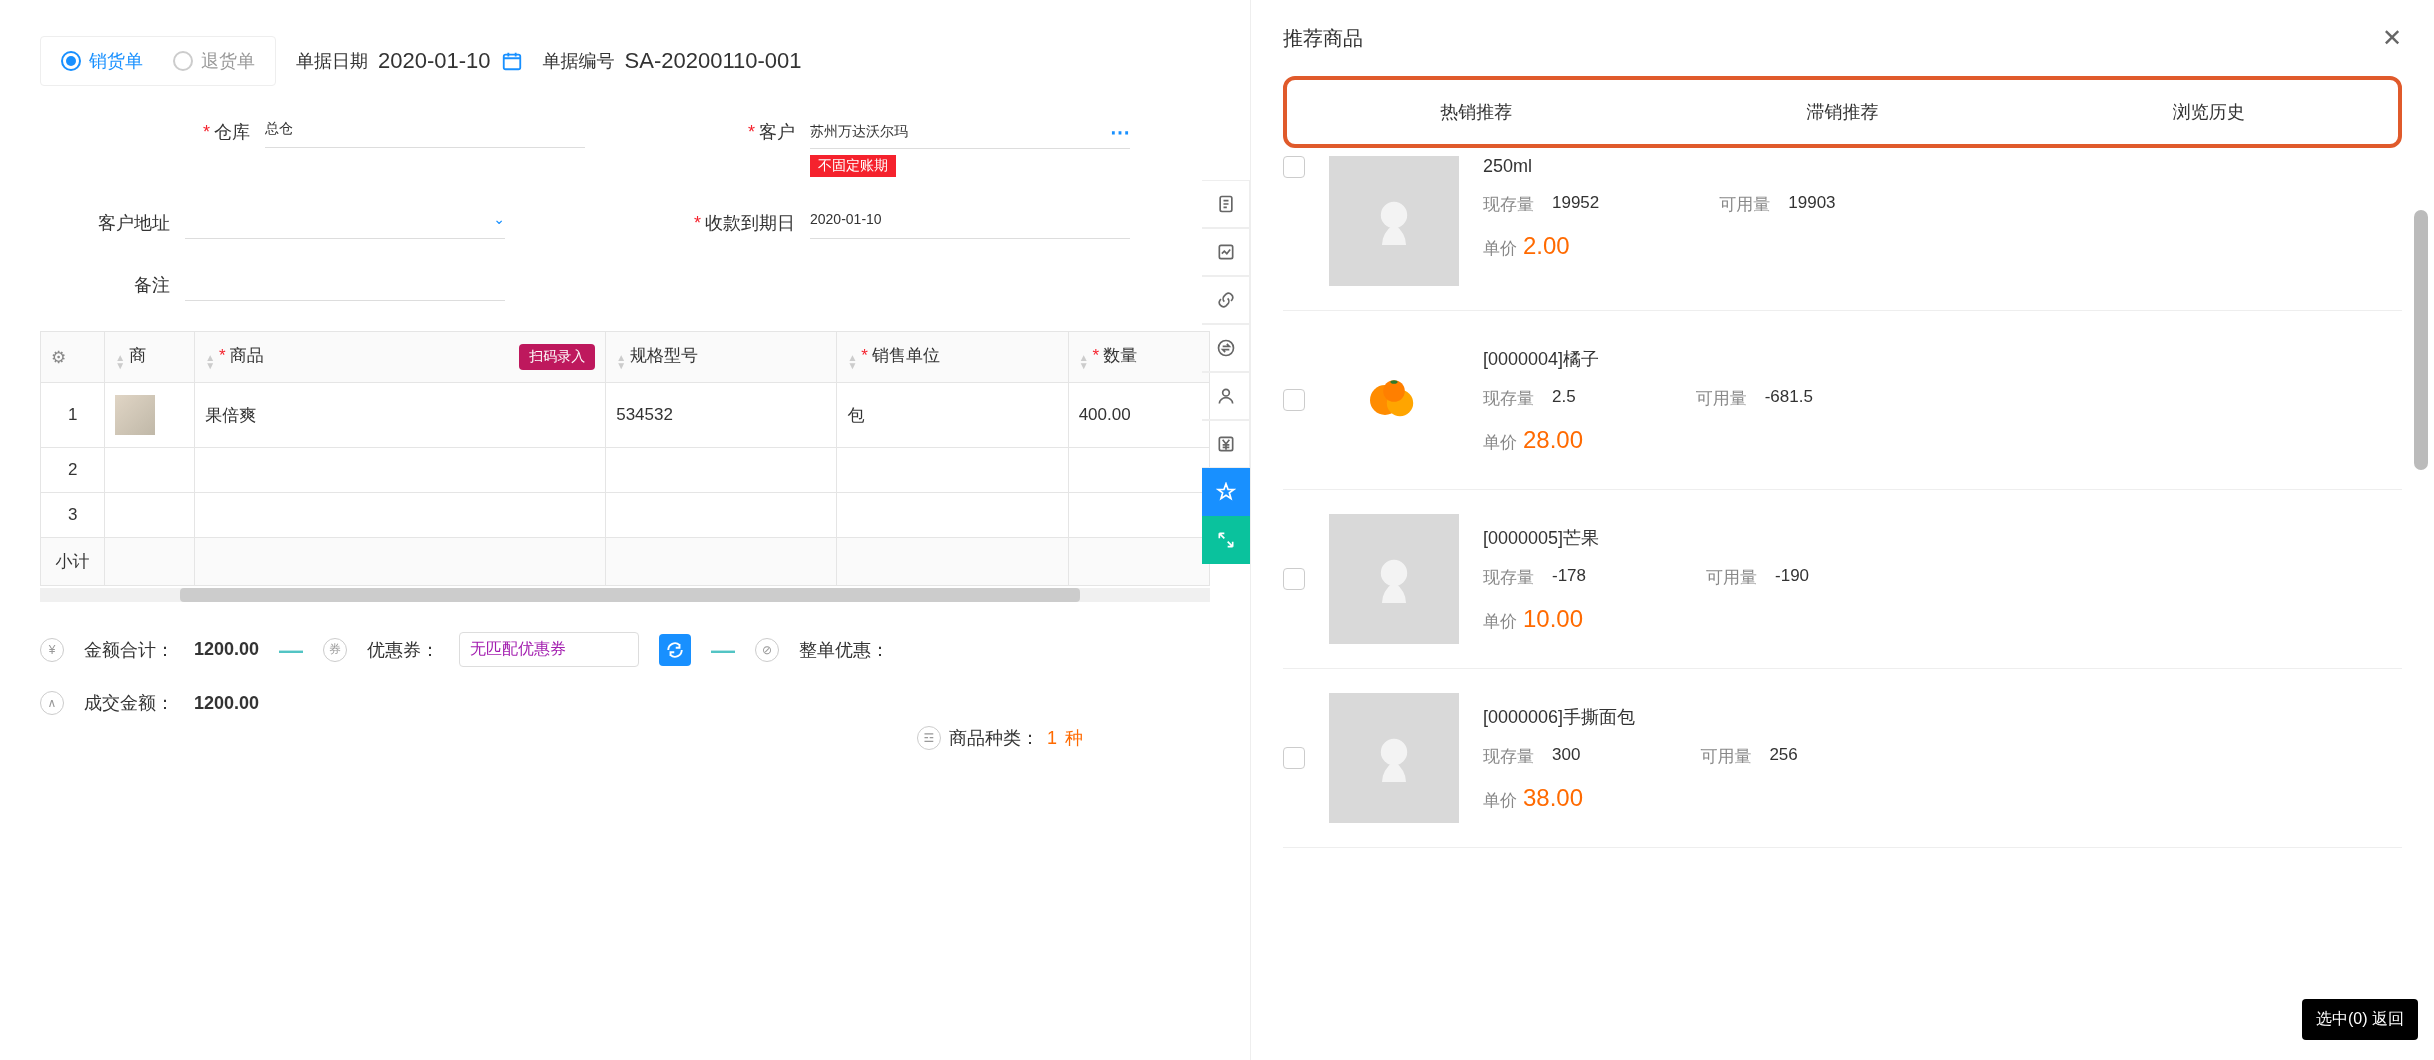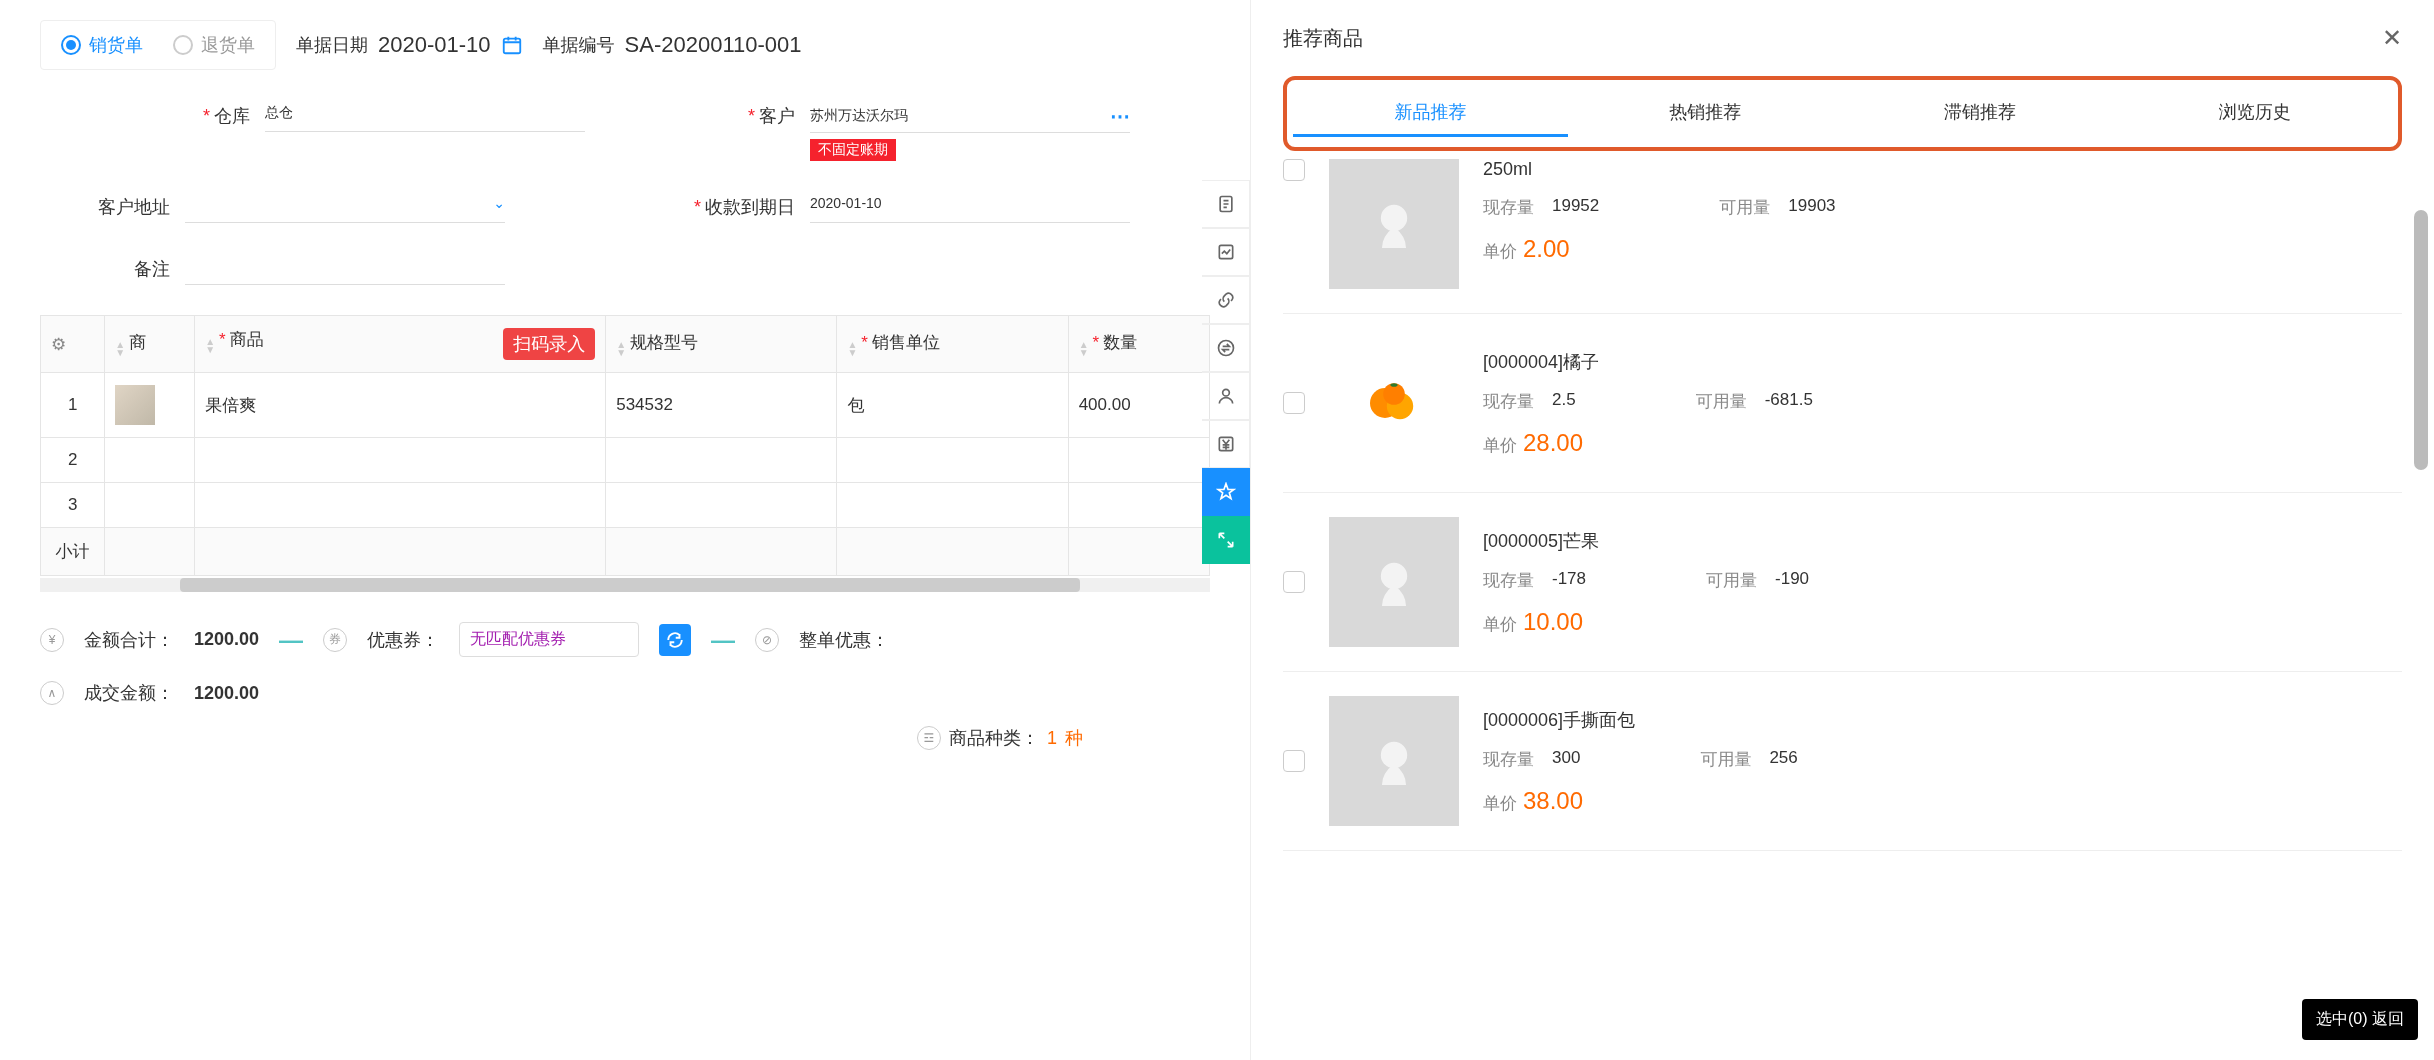--- a/index.html
+++ b/index.html
@@ -1,17 +1,17 @@
 <!DOCTYPE html>
 <html><head>
 <meta charset="utf-8">
 <style>
 * { box-sizing: border-box; margin: 0; padding: 0; }
 body { font-family: -apple-system, "PingFang SC", "Microsoft YaHei", sans-serif; font-size: 14px; color: #333; background: #fff; width: 2434px; height: 1060px; position: relative; }
-.main-area { position: absolute; left: 0; top: 0; width: 1250px; height: 768px; padding: 20px 40px; }
+.main-area { position: absolute; left: 0; top: 0; width: 1250px; height: 768px; padding: 36px 40px; }
 .top-row { display: flex; align-items: center; gap: 20px; margin-bottom: 30px; }
 .tab-group { display: flex; align-items: center; gap: 30px; background: #fff; border: 1px solid #eee; border-radius: 4px; padding: 12px 20px; }
 .radio-item { display: flex; align-items: center; gap: 8px; font-size: 18px; cursor: pointer; }
 .radio-circle { width: 20px; height: 20px; border-radius: 50%; border: 2px solid #ccc; display: flex; align-items: center; justify-content: center; }
 .radio-circle.checked { border-color: #1890ff; }
 .radio-circle.checked::after { content: ""; width: 10px; height: 10px; border-radius: 50%; background: #1890ff; }
 .radio-item.active { color: #1890ff; }
 .field-inline { display: flex; align-items: center; gap: 10px; font-size: 18px; }
 .label { color: #333; font-size: 18px; }
 .req { color: #f5222d; margin-right: 4px; }
@@ -25,21 +25,21 @@
 .underline { border-bottom: 1px solid #ddd; min-height: 32px; padding: 4px 0; }
 .ellipsis-btn { color: #1890ff; font-size: 20px; font-weight: bold; cursor: pointer; margin-left: 40px; }
 .badge { display: inline-block; background: #f5222d; color: #fff; font-size: 14px; padding: 2px 8px; margin-top: 6px; }
 .chevron { color: #1890ff; }
 .table-wrap { position: relative; }
 .table { border-collapse: collapse; width: 100%; }
 .table th, .table td { border: 1px solid #e5e5e5; padding: 12px 10px; text-align: left; font-size: 17px; }
 .table th { background: #fafafa; font-weight: normal; }
 .gear-th { width: 50px; text-align: center; }
 .sort-arrows { color: #ccc; font-size: 10px; display: inline-flex; flex-direction: column; line-height: 8px; margin-right: 4px; }
-.scan-badge { background: #ef4444; color: #fff; font-size: 18px; padding: 4px 10px; border-radius: 4px; float: right; }
+.scan-badge { background: #be185d; color: #fff; font-size: 14px; padding: 4px 10px; border-radius: 4px; float: right; }
 .subtotal-row td { background: #fafafa; }
 .prod-img-cell { width: 40px; height: 40px; background: linear-gradient(135deg,#e0d5c5,#c0b8a8); }
 .hscroll { height: 14px; background: #f0f0f0; margin-top: 2px; position: relative; }
 .hscroll-thumb { position: absolute; left: 140px; top: 0; bottom: 0; width: 900px; background: #ccc; border-radius: 4px; }
 .summary { margin-top: 30px; display: flex; flex-direction: column; gap: 24px; font-size: 18px; }
 .summary-row { display: flex; align-items: center; gap: 20px; }
 .circ-icon { width: 24px; height: 24px; border: 1px solid #ccc; border-radius: 50%; display: inline-flex; align-items: center; justify-content: center; font-size: 12px; color: #999; }
 .bold { font-weight: 600; }
 .coupon-input { border: 1px solid #ddd; border-radius: 4px; padding: 6px 10px; color: #a21caf; width: 180px; font-size: 16px; }
 .refresh-btn { width: 32px; height: 32px; background: #1890ff; border-radius: 4px; display: inline-flex; align-items: center; justify-content: center; }
@@ -284,21 +284,20 @@
   </div>
 </div>
 
 <div class="right-panel">
   <div class="panel-header">
     <div class="panel-title">推荐商品</div>
     <div class="close-x">✕</div>
   </div>
   <div class="rec-tabs-wrap">
     <div class="rec-tabs">
-      <div class="rec-tab active">新品推荐</div>
       <div class="rec-tab">热销推荐</div>
       <div class="rec-tab">滞销推荐</div>
       <div class="rec-tab">浏览历史</div>
     </div>
   </div>
   <div class="product-list" id="product-list">
       <div class="product-item" style="padding-top: 0px; align-items: flex-start;">
     <div class="chk"></div>
     <div class="thumb">
       <svg viewBox="0 0 100 100" fill="#fff" opacity="0.7">

